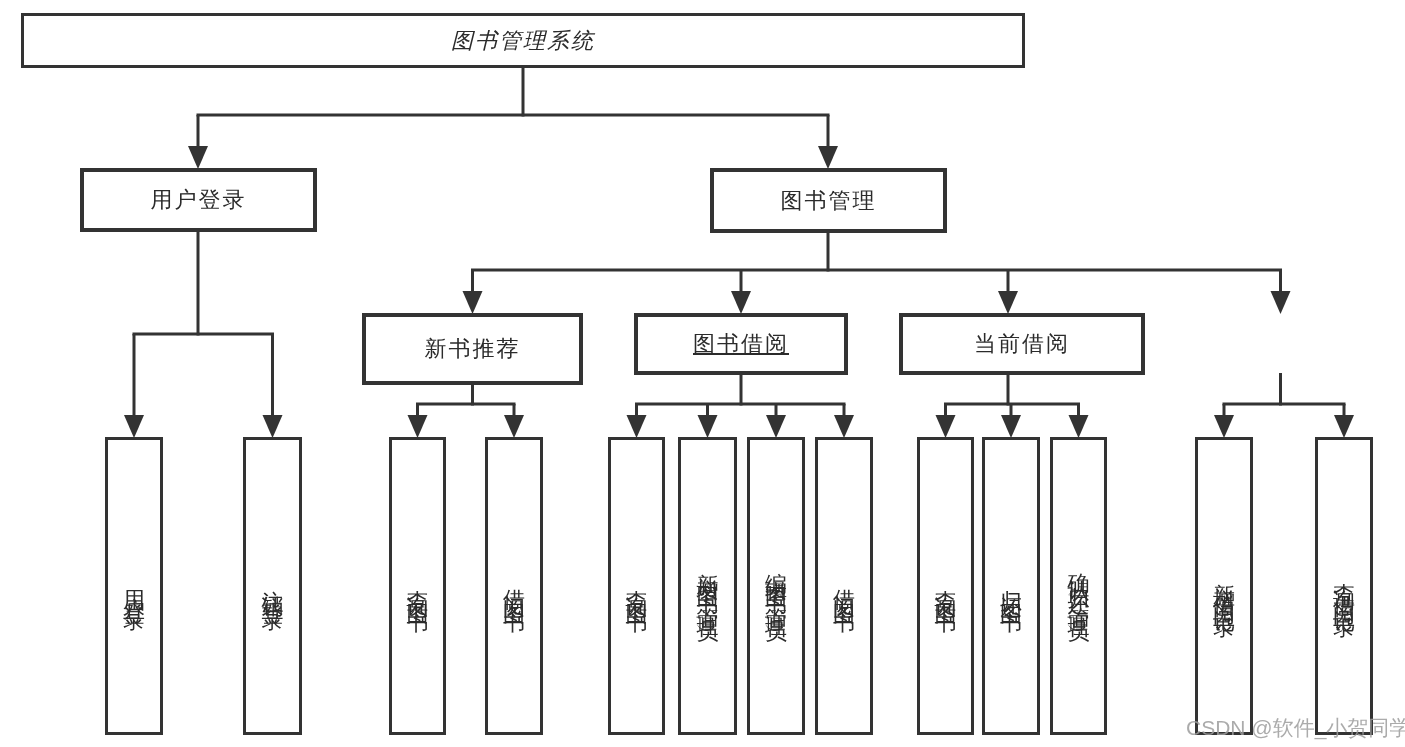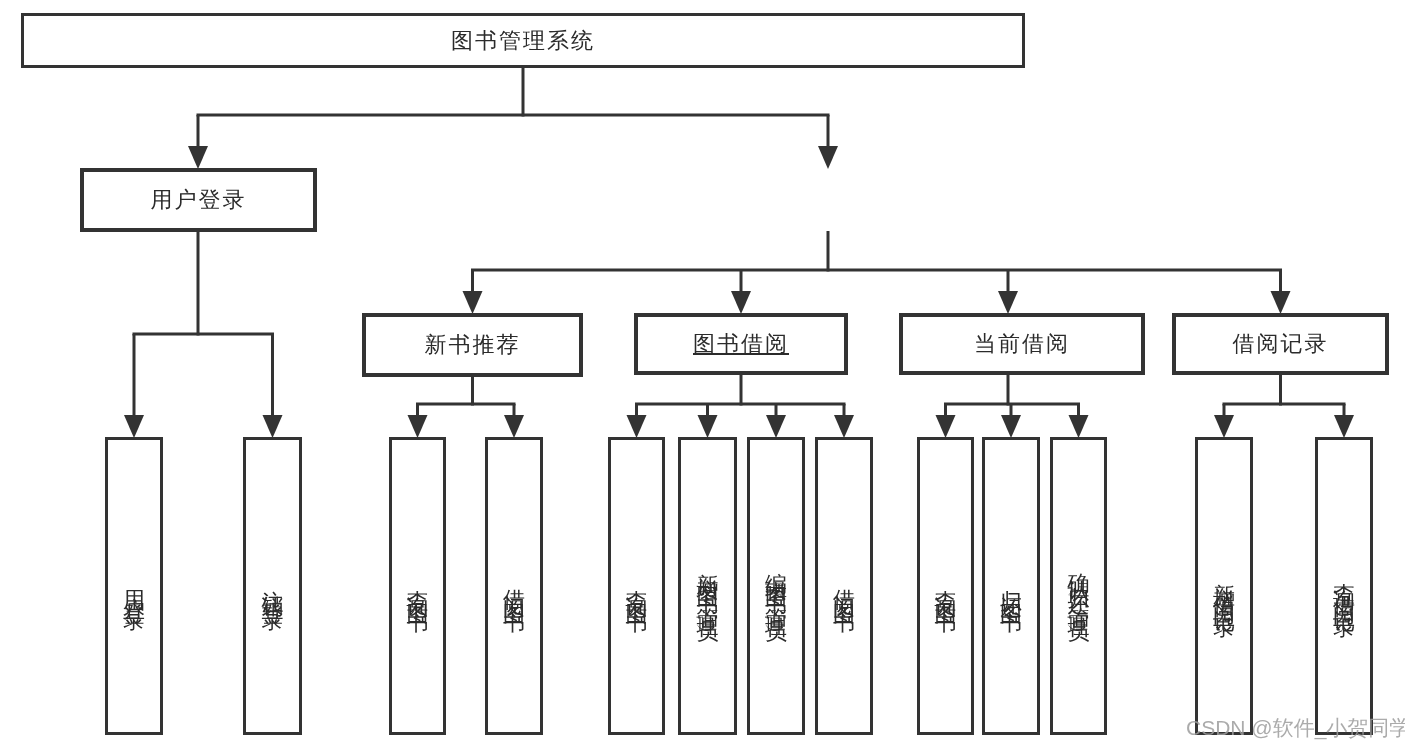--- a/index.html
+++ b/index.html
@@ -114,39 +114,39 @@
       <polygon points="766,415 786,415 776,438"></polygon>
       <polygon points="834,415 854,415 844,438"></polygon>
       <polygon points="935.5,415 955.5,415 945.5,438"></polygon>
       <polygon points="1001,415 1021,415 1011,438"></polygon>
       <polygon points="1068.5,415 1088.5,415 1078.5,438"></polygon>
       <polygon points="1214,415 1234,415 1224,438"></polygon>
       <polygon points="1334,415 1354,415 1344,438"></polygon>
     </g>
   </svg>
 
-  <div class="box h" style="left:21px;top:13px;width:1004px;height:55px;">
+  <div class="box h" style="left:21px;top:13px;width:1004px;height:55px;font-style:italic;">
     <span>图书管理系统</span>
   </div>
 
   <div class="box h mid" style="left:80px;top:168px;width:237px;height:64px;">
     <span>用户登录</span>
   </div>
+  <div class="box h mid" style="left:710px;top:168px;width:237px;height:65px;">
+    <span>图书管理</span>
+  </div>
 
-  <div class="box h mid" style="left:362px;top:313px;width:221px;height:64px;">
+  <div class="box h mid" style="left:362px;top:313px;width:221px;height:72px;">
     <span>新书推荐</span>
   </div>
   <div class="box h mid" style="left:634px;top:313px;width:214px;height:62px;text-decoration:underline;">
     <span>图书借阅</span>
   </div>
   <div class="box h mid" style="left:899px;top:313px;width:246px;height:62px;">
     <span>当前借阅</span>
-  </div>
-  <div class="box h mid" style="left:1172px;top:313px;width:217px;height:62px;">
-    <span>借阅记录</span>
   </div>
 
   <div class="box v" style="left:105px;top:437px;width:58px;height:298px;">
     <span>用户登录</span>
   </div>
   <div class="box v" style="left:243px;top:437px;width:59px;height:298px;">
     <span>注销登录</span>
   </div>
 
   <div class="box v" style="left:389px;top:437px;width:57px;height:298px;">

